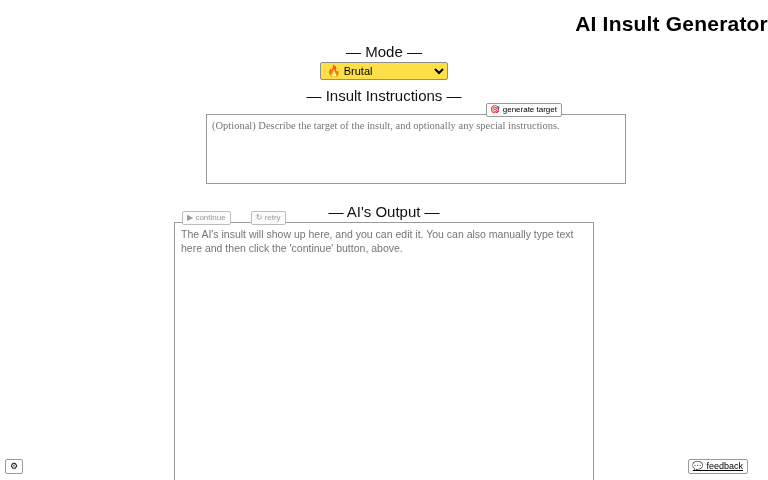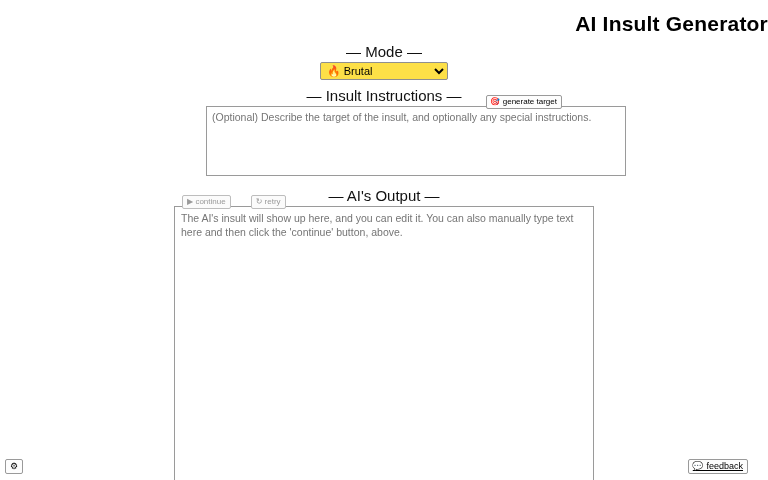--- a/index.html
+++ b/index.html
@@ -50,21 +50,21 @@
     padding: 1px 2px;
     border: 1px solid #8f8f8f;
     background: #fde047;
     color: #000;
     border-radius: 2px;
   }
 
   .instructions-wrap {
     position: relative;
     width: 356px;
-    margin: 0 auto;
+    margin: 8px auto;
   }
 
   .generate-target-btn {
     position: absolute;
     right: 0;
     top: -11px;
     font-size: 8px;
     line-height: 10px;
     padding: 1px 4px;
     border: 1px solid #9a9a9a;
@@ -72,21 +72,21 @@
     color: #000;
     border-radius: 2px;
     cursor: pointer;
     white-space: nowrap;
   }
 
   textarea.instructions {
     width: 420px;
     height: 70px;
     box-sizing: border-box;
-    font-family: Liberation Sans, sans-serif;
+    font-family: Liberation Serif, serif;
     font-size: 10.5px;
     color: #555;
     padding: 4px 5px;
     border: 1px solid #9a9a9a;
     resize: none;
     background: #fff;
     line-height: 1.25;
   }
 
   .generate-insult-btn {

